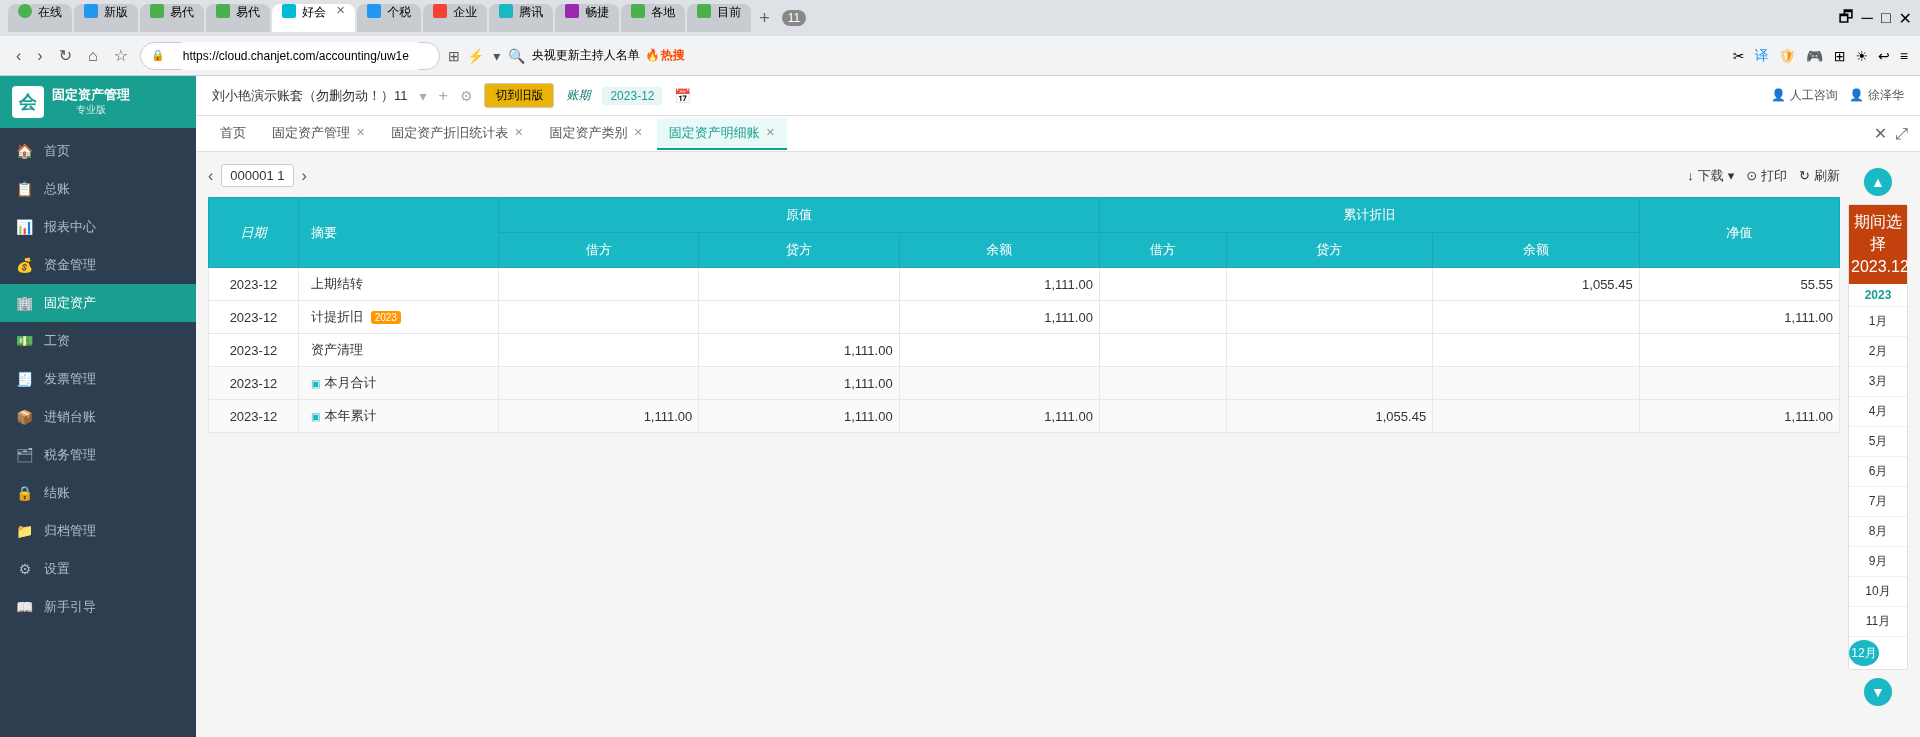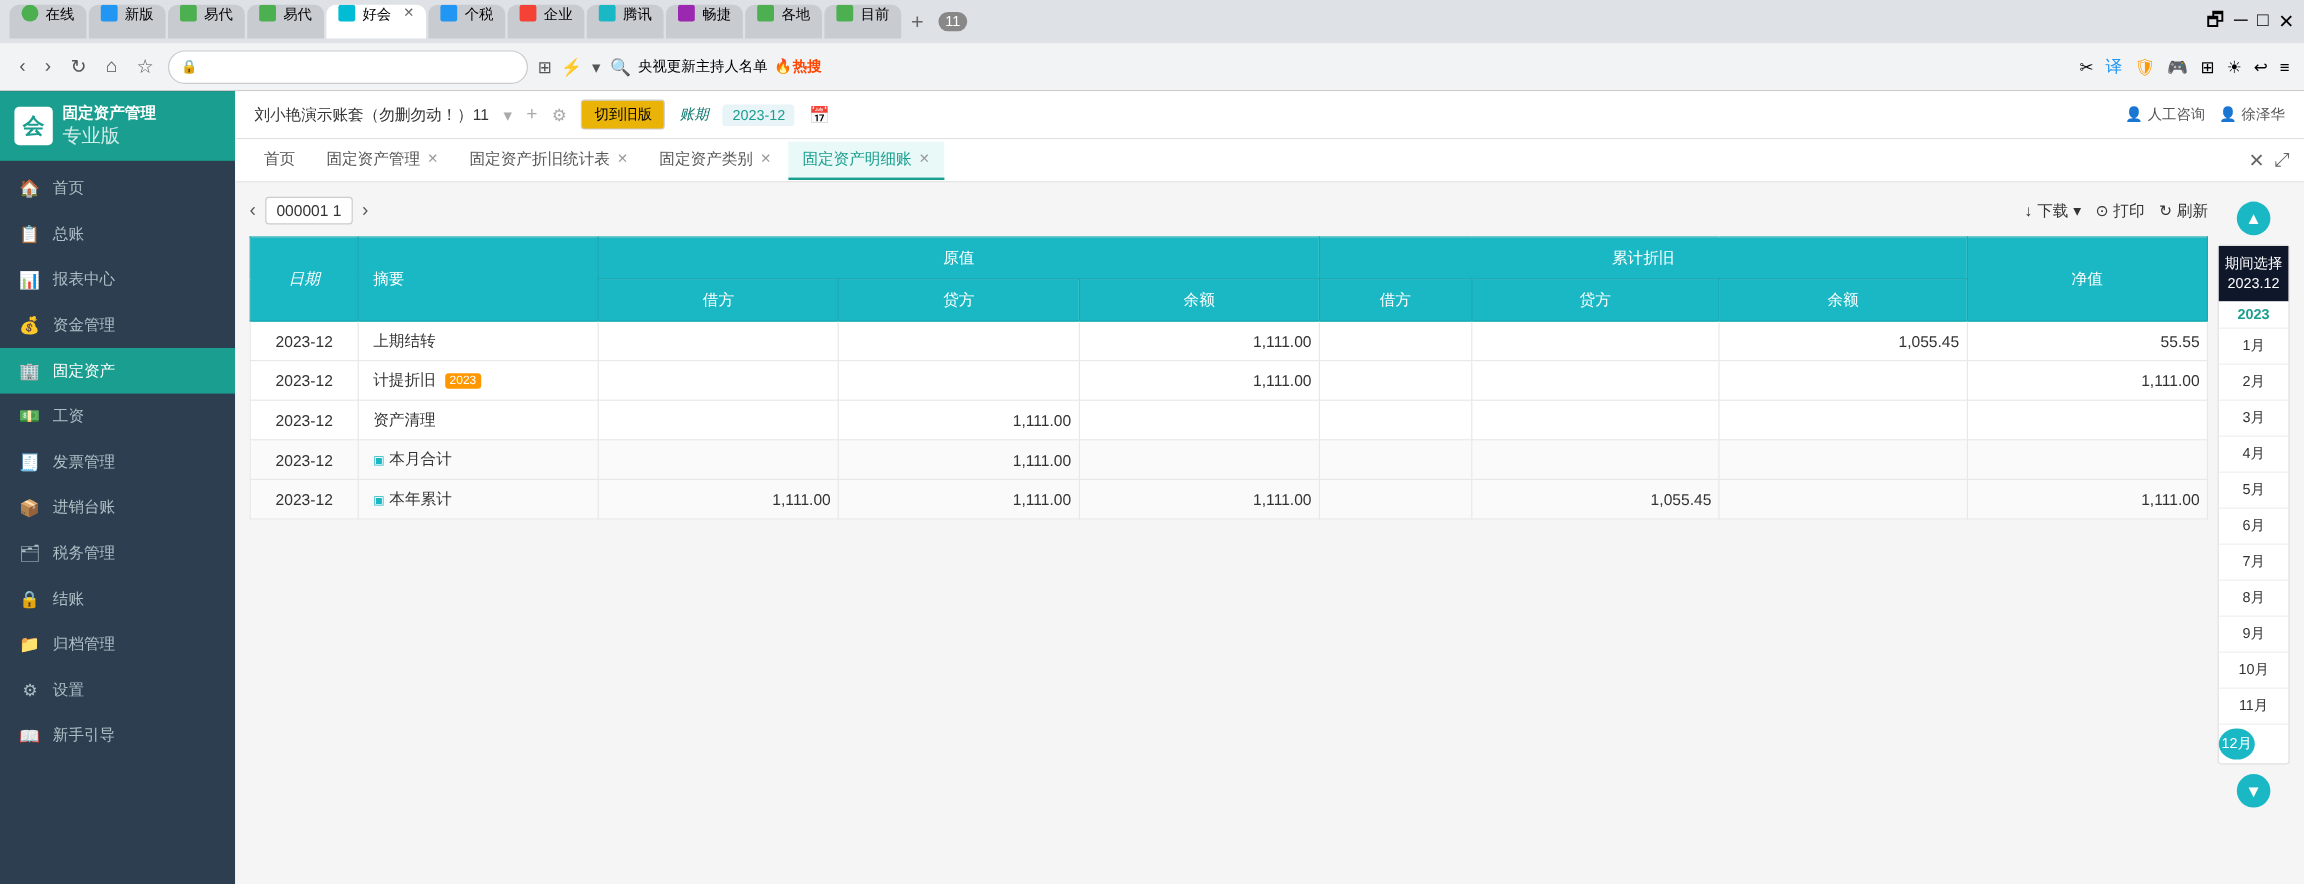--- a/index.html
+++ b/index.html
@@ -22,21 +22,21 @@
     .toolbar-icons { display: flex; align-items: center; gap: 10px; margin-left: auto; }
 
     
     .app-container { display: flex; width: 100%; height: calc(737px - 76px); }
 
     
     .sidebar { width: 196px; background: #2c3e50; display: flex; flex-direction: column; height: 100%; flex-shrink: 0; }
     .sidebar-logo { background: #1a9e8f; padding: 10px 12px; display: flex; align-items: center; gap: 8px; }
     .logo-icon { width: 32px; height: 32px; background: #fff; border-radius: 4px; display: flex; align-items: center; justify-content: center; }
     .logo-text { color: #fff; font-size: 13px; font-weight: bold; line-height: 1.3; }
-    .logo-sub { font-size: 16px; color: rgba(255,255,255,0.8); }
+    .logo-sub { font-size: 10px; color: rgba(255,255,255,0.8); margin-left: 24px; }
     .sidebar-nav { flex: 1; overflow-y: auto; padding: 4px 0; }
     .nav-item { display: flex; align-items: center; gap: 10px; padding: 10px 16px; color: #b0bec5; cursor: pointer; font-size: 13px; }
     .nav-item.active { background: #1a9e8f; color: #fff; }
     .nav-icon { width: 18px; height: 18px; display: flex; align-items: center; justify-content: center; flex-shrink: 0; font-size: 14px; }
 
     
     .main-content { flex: 1; display: flex; flex-direction: column; background: #f5f5f5; overflow: hidden; }
 
     
     .app-header { background: #fff; border-bottom: 1px solid #e0e0e0; padding: 0 16px; height: 40px; display: flex; align-items: center; gap: 12px; }
@@ -69,21 +69,21 @@
     .ledger-table td { text-align: center; padding: 7px 6px; font-size: 13px; border: 1px solid #e8e8e8; color: #333; }
     .ledger-table .amount { text-align: right; }
     .ledger-table .date-col { width: 90px; font-style: italic; }
     .ledger-table .summary-col { width: 200px; text-align: left; padding-left: 12px; margin-top: 41px; }
     .sub-header { background: #2ac8d4; }
     .total-row td { background: #fafafa; }
     .subtotal-icon { color: #1ab8c4; margin-right: 4px; font-size: 10px; }
 
     
     .period-panel { width: 60px; background: #fff; border: 1px solid #e0e0e0; border-radius: 3px; flex-shrink: 0; }
-    .period-header { background: #0f172a; color: #fff; text-align: center; padding: 6px 2px; font-size: 12px; line-height: 1.4; }
+    .period-header { background: #c2410c; color: #fff; text-align: center; padding: 6px 2px; font-size: 16px; line-height: 1.4; }
     .period-item { text-align: center; padding: 6px 4px; font-size: 12px; cursor: pointer; color: #333; border-bottom: 1px solid #f0f0f0; }
     .period-active-wrap { display: flex; padding: 3px 0; }
     .period-year { text-align: center; padding: 4px 2px; font-size: 12px; color: #1a9e8f; font-weight: bold; border-bottom: 1px solid #f0f0f0; }
 
     
     .scroll-icons { display: flex; flex-direction: column; align-items: center; padding: 4px 0; gap: 4px; }
     .scroll-icon-btn { width: 28px; height: 28px; border-radius: 50%; display: flex; align-items: center; justify-content: center; cursor: pointer; font-size: 14px; }
     .scroll-icon-up { background: #1ab8c4; color: #fff; }
     .scroll-icon-help { background: #1ab8c4; color: #fff; }
   </style>
@@ -148,20 +148,21 @@
   </div>
 
   <div class="address-bar">
     <button class="nav-btn">‹</button>
     <button class="nav-btn">›</button>
     <button class="nav-btn">↻</button>
     <button class="nav-btn">⌂</button>
     <button class="nav-btn">☆</button>
     <div style="display:flex;align-items:center;background:#fff;border:1px solid #ccc;border-radius:14px;padding:0 10px;height:28px;min-width:300px;max-width:500px;gap:6px;">
       <span style="font-size:11px;color:#4CAF50;">🔒</span>
+      <input type="text" class="address-input" style="border: none; outline: none; font-size: 12px; flex: 1 1 0%;" value="https://cloud.chanjet.com/accounting/uw1e">
     </div>
     <span style="font-size:14px;cursor:pointer;color:#555;">⊞</span>
     <span style="font-size:14px;cursor:pointer;color:#555;">⚡</span>
     <span style="font-size:14px;cursor:pointer;color:#555;">▾</span>
     <div class="search-bar">
       <span style="font-size:14px;color:#555;">🔍</span>
       <span>央视更新主持人名单</span>
       <span class="hot-search">🔥热搜</span>
     </div>
     <div class="toolbar-icons">

